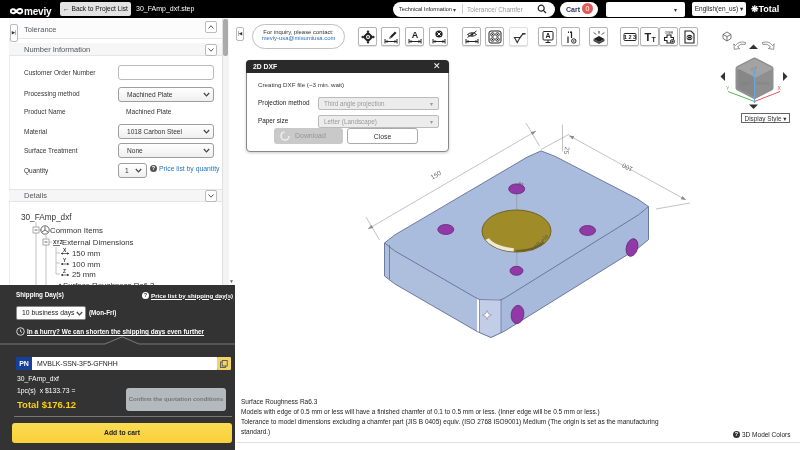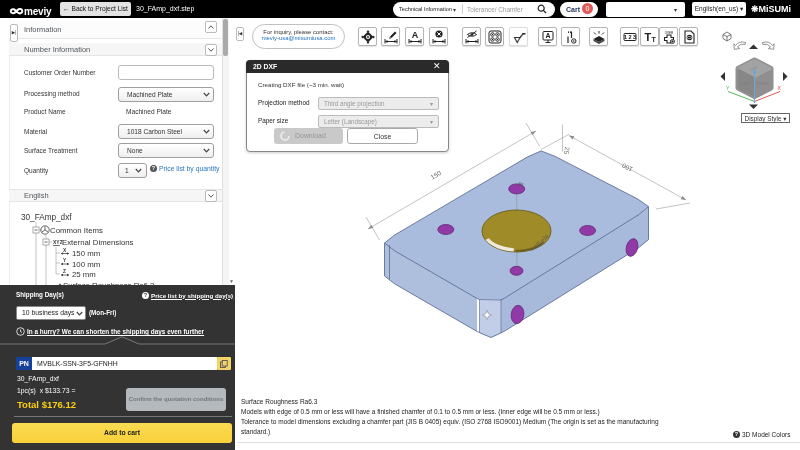--- a/index.html
+++ b/index.html
@@ -34,26 +34,26 @@
 
 <div class="abs" style="left:560px;top:1.5px;width:38px;height:15px;background:#fff;border-radius:8px;"></div>
 <div class="abs" style="left:566px;top:1.5px;height:15px;line-height:15px;font-size:7px;font-weight:bold;color:#25355e;">Cart</div>
 <div class="abs" style="left:582px;top:3px;width:11px;height:11px;background:#e05a5a;border-radius:50%;color:#fff;font-size:7px;line-height:11px;text-align:center;">0</div>
 
 <div class="abs" style="left:606px;top:1.5px;width:79px;height:15px;background:#fff;border-radius:2px;"></div>
 <div class="abs" style="left:674px;top:5.5px;font-size:6px;color:#333;">▾</div>
 
 <div class="abs" style="left:692px;top:2px;width:54px;height:14px;background:#fff;border-radius:2px;font-size:6.5px;line-height:14px;text-align:center;color:#222;">English(en_us) ▾</div>
 
-<div class="abs" style="left:751px;top:4px;color:#fff;font-size:9px;font-weight:bold;letter-spacing:0;">❋MiSUMi</div>
+<div class="abs" style="left:751px;top:4px;color:#fff;font-size:9px;font-weight:bold;letter-spacing:0;">❋Total</div>
 
 <div class="abs" style="left:9px;top:18px;width:220px;height:267px;background:#fff;border-right:1px solid #ddd;border-left:1px solid #ececec;"></div>
 
 <div class="abs" style="left:9px;top:20px;width:213px;height:19px;background:#fcfcfc;border-bottom:1px solid #e5e5e5;"></div>
-<div class="abs" style="left:24px;top:20px;height:19px;line-height:19px;font-size:7.5px;color:#52575c;">Information</div>
+<div class="abs" style="left:24px;top:20px;height:19px;line-height:19px;font-size:7.5px;color:#52575c;">Tolerance</div>
 <div class="abs" style="left:205px;top:21px;width:12px;height:12px;border:1px solid #bbb;border-radius:2px;background:#fff;"></div>
     <svg class="abs" style="left:208px;top:25px;" width="6" height="4" viewBox="0 0 6 4">
       <polyline points="0.5,3.5 3,0.8 5.5,3.5" fill="none" stroke="#555" stroke-width="1"></polyline>
     </svg>
 
 <div class="abs" style="left:10px;top:24px;width:8px;height:18px;border:1px solid #bbb;border-radius:2px;background:#fff;font-size:4.5px;color:#333;text-align:center;line-height:16px;">▶|</div>
 
 <div class="abs" style="left:9px;top:43px;width:213px;height:13px;background:#f6f6f6;border-bottom:1px solid #e5e5e5;"></div>
 <div class="abs" style="left:24px;top:43px;height:13px;line-height:13px;font-size:7.5px;color:#52575c;">Number Information</div>
 <div class="abs" style="left:205px;top:44px;width:12px;height:12px;border:1px solid #bbb;border-radius:2px;background:#fff;"></div>
@@ -82,21 +82,21 @@
     </svg>
 <div class="abs" style="left:24px;top:164px;font-size:6.5px;color:#333;line-height:14px;">Quantity</div>
 <div class="abs" style="left:118px;top:163px;width:29px;height:15px;border:1px solid #9e9e9e;border-radius:3px;background:linear-gradient(#fff,#efefef);font-size:6.6px;color:#333;line-height:14px;padding-left:6px;">1</div>
 <svg class="abs" style="left:135px;top:168px;" width="7" height="5" viewBox="0 0 7 5">
       <polyline points="0.8,1 3.5,3.8 6.2,1" fill="none" stroke="#444" stroke-width="1.2"></polyline>
     </svg>
 <div class="abs" style="left:150px;top:165px;width:7px;height:7px;background:#555;border-radius:50%;color:#fff;font-size:5.5px;line-height:7px;text-align:center;font-weight:bold;">?</div>
 <div class="abs" style="left:159px;top:163px;font-size:6.8px;color:#2878be;line-height:11px;">Price list by quantity</div>
 
 <div class="abs" style="left:9px;top:189px;width:213px;height:13px;background:#f6f6f6;border-top:1px solid #e5e5e5;border-bottom:1px solid #e5e5e5;"></div>
-<div class="abs" style="left:24px;top:189px;height:13px;line-height:13px;font-size:7.5px;color:#52575c;">English</div>
+<div class="abs" style="left:24px;top:189px;height:13px;line-height:13px;font-size:7.5px;color:#52575c;">Details</div>
 <div class="abs" style="left:205px;top:190px;width:12px;height:12px;border:1px solid #bbb;border-radius:2px;background:#fff;"></div>
     <svg class="abs" style="left:208px;top:194px;" width="6" height="4" viewBox="0 0 6 4">
       <polyline points="0.5,0.5 3,3.2 5.5,0.5" fill="none" stroke="#555" stroke-width="1"></polyline>
     </svg>
 
 <div class="abs" style="left:21px;top:213px;font-size:8.2px;color:#333;">30_FAmp_dxf</div>
 <svg class="abs" style="left:12px;top:222px;" width="210" height="70" viewBox="0 0 210 70">
   <g stroke="#aaa" stroke-width="0.7" fill="none">
     <line x1="24" y1="0" x2="24" y2="63"></line>
     <line x1="24" y1="8" x2="30" y2="8"></line>

